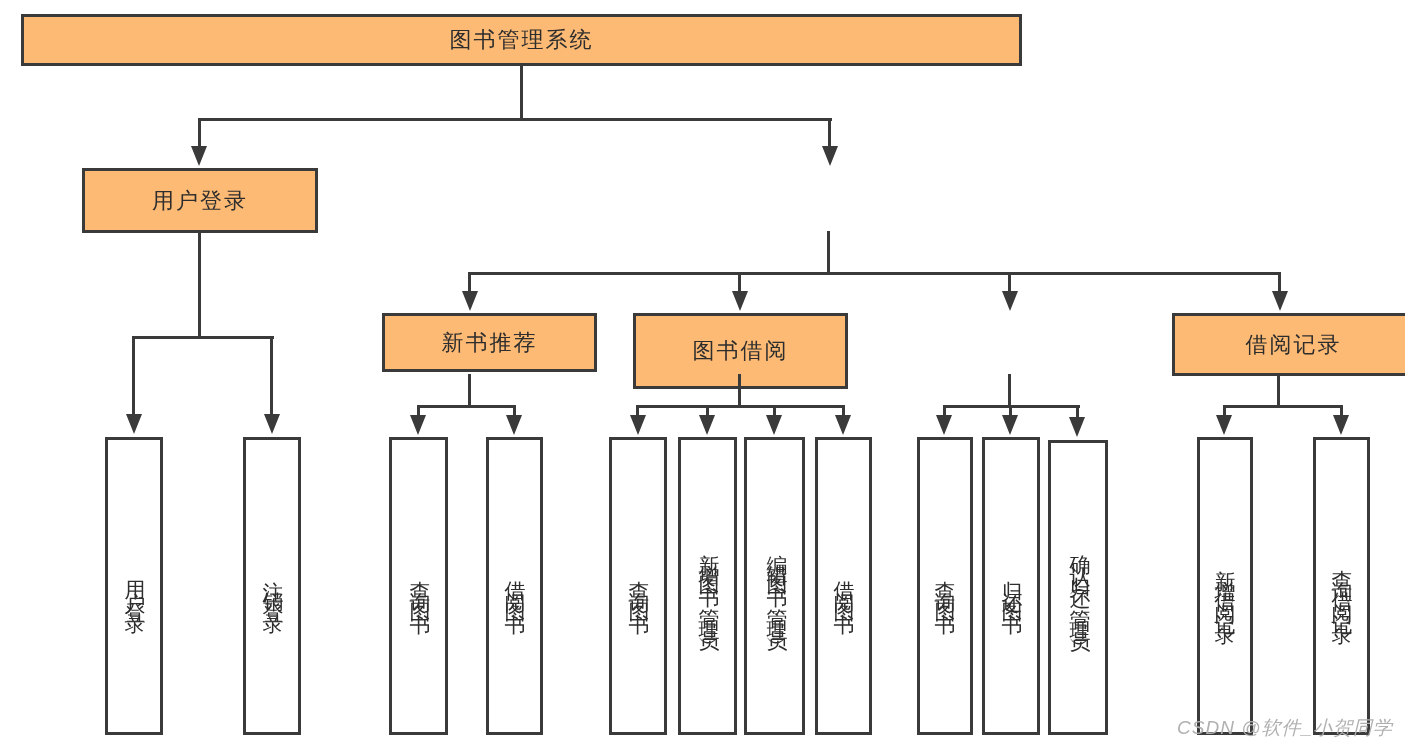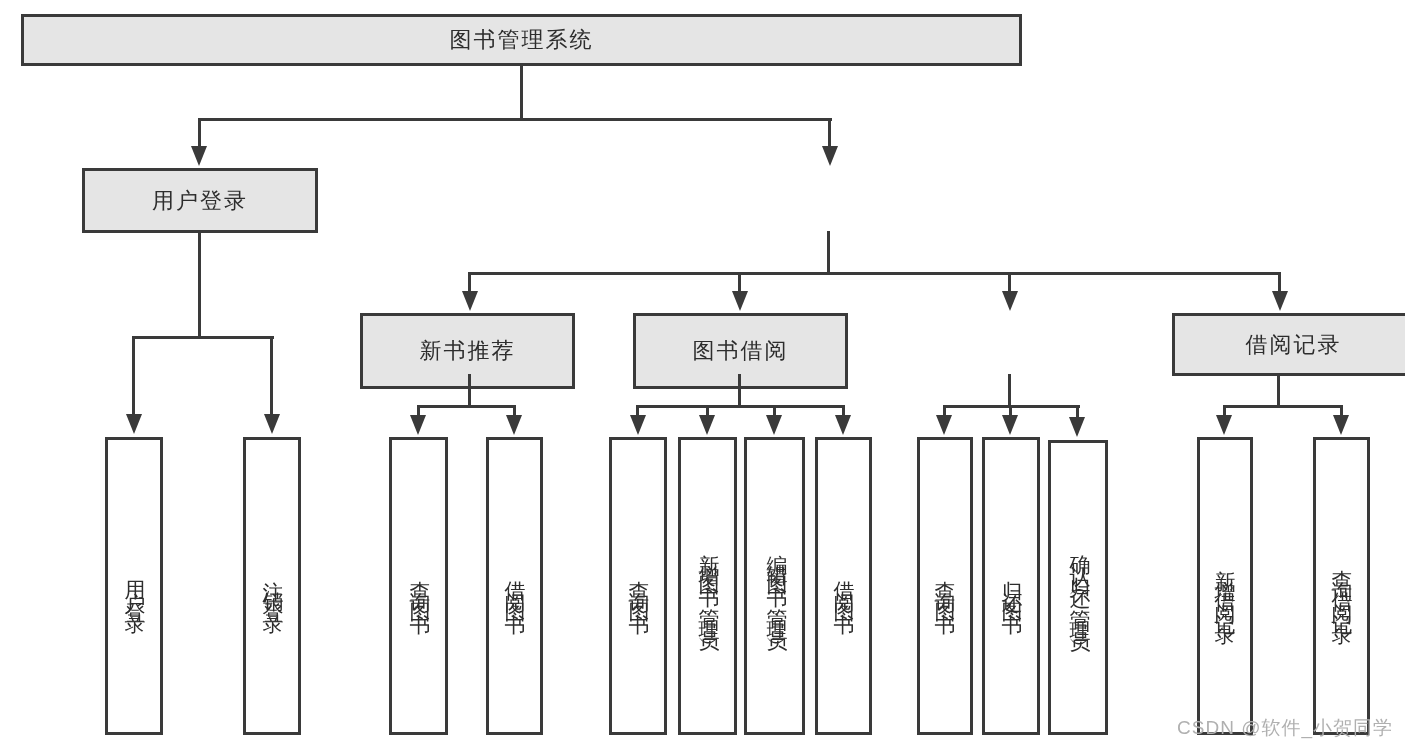--- a/index.html
+++ b/index.html
@@ -14,21 +14,21 @@
     width:1405px;height:747px;
     background:var(--background);
     font-family:"Liberation Sans",sans-serif;
     color:var(--text);
     overflow:hidden;
   }
   .box{
     position:absolute;
     box-sizing:border-box;
     border:3px solid var(--line);
-    background:#e5e5e5;
+    background:#fdba74;
     display:flex;align-items:center;justify-content:center;
     font-size:22px;letter-spacing:2px;
     white-space:nowrap;
   }
   .vbox{
     position:absolute;
     box-sizing:border-box;
     border:3px solid var(--line);
     background:#fff;
     writing-mode:vertical-rl;
@@ -48,32 +48,33 @@
     border-right:8px solid transparent;
     border-top:20px solid var(--line);
   }
   .watermark{
     position:absolute;
     right:12px;bottom:6px;
     font-size:19px;
     color:var(--watermark);
     letter-spacing:1px;
     white-space:nowrap;
+    font-style:italic;
   }
 </style>
 </head>
 <body>
 
 <div class="stage">
 
   <div class="box" style="left:21px;top:14px;width:1001px;height:52px">图书管理系统</div>
 
   <div class="box" style="left:82px;top:168px;width:236px;height:65px">用户登录</div>
 
-  <div class="box" style="left:360px;top:313px;width:215px;height:76px">新书推荐</div>
+  <div class="box" style="left:382px;top:313px;width:215px;height:59px">新书推荐</div>
   <div class="box" style="left:633px;top:313px;width:215px;height:76px">图书借阅</div>
   <div class="box" style="left:1172px;top:313px;width:243px;height:63px">借阅记录</div>
 
   <div class="vbox" style="left:105px;top:437px;width:58px;height:298px">用户登录</div>
   <div class="vbox" style="left:243px;top:437px;width:58px;height:298px">注销登录</div>
 
   <div class="vbox" style="left:389px;top:437px;width:59px;height:298px">查询图书</div>
   <div class="vbox" style="left:486px;top:437px;width:57px;height:298px">借阅图书</div>
 
   <div class="vbox" style="left:609px;top:437px;width:58px;height:298px">查询图书</div>

